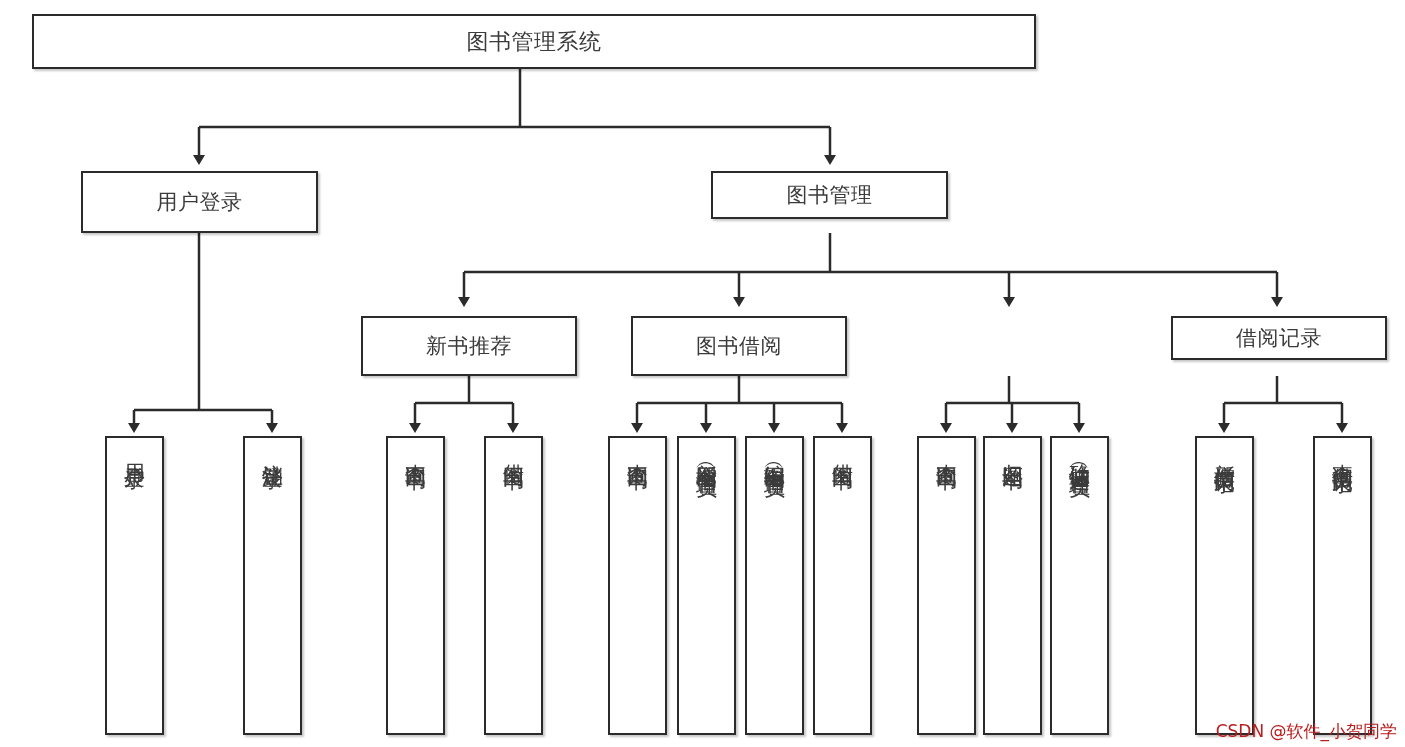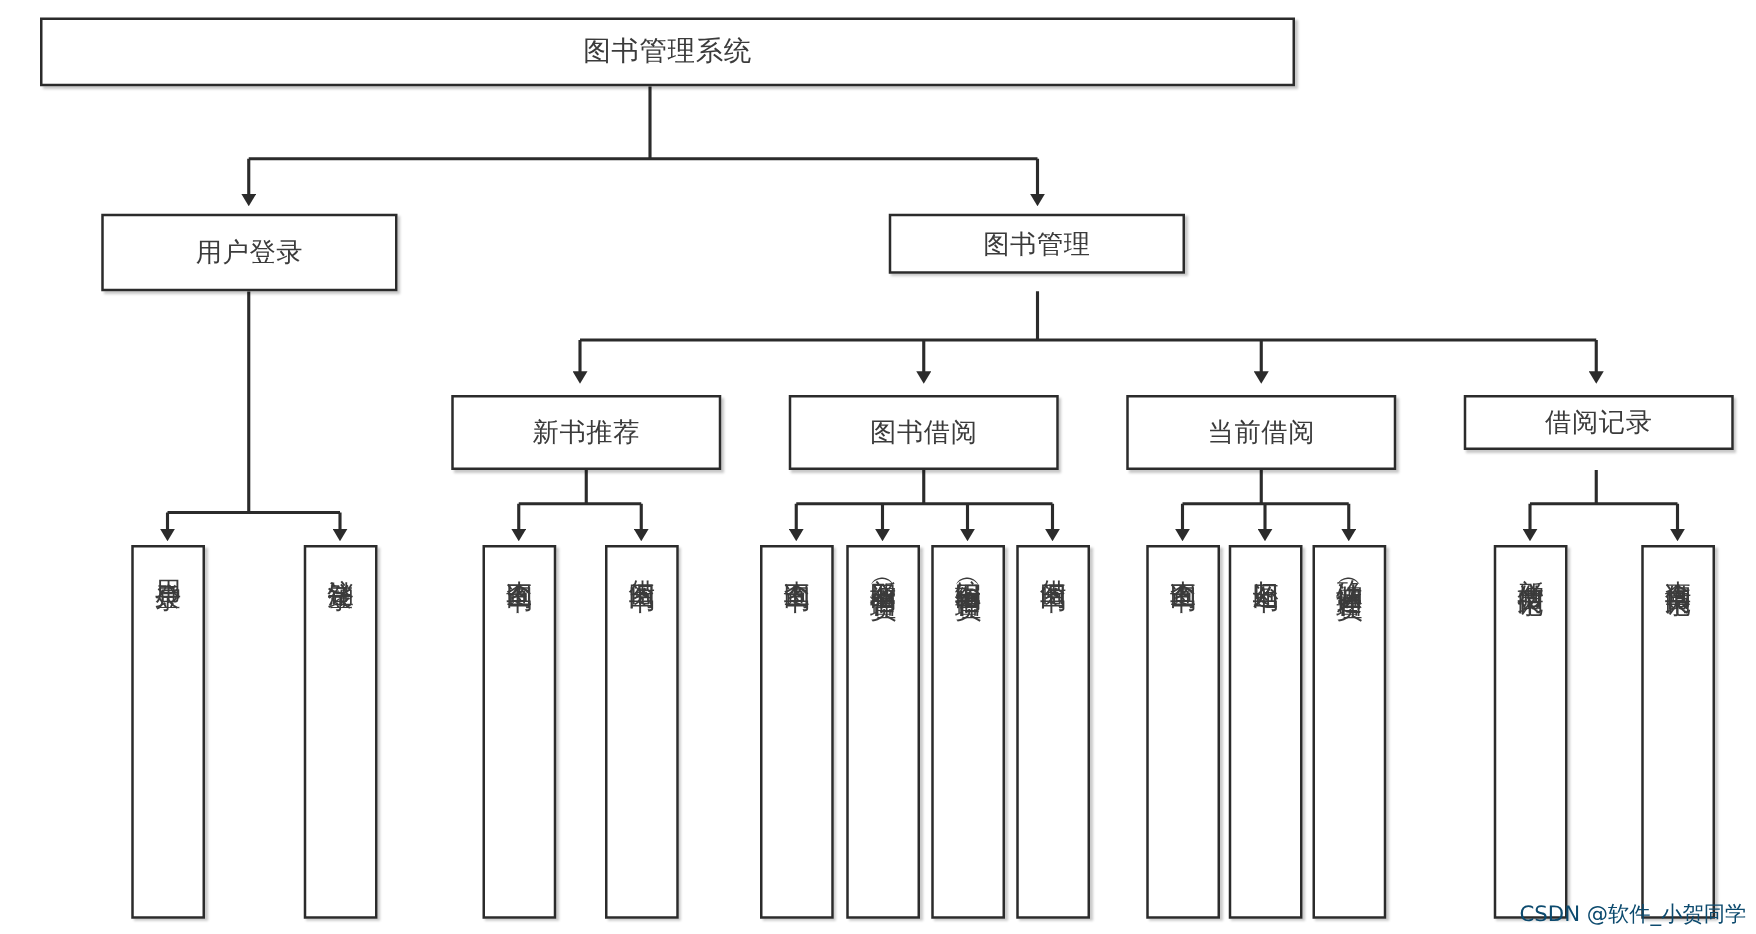--- a/index.html
+++ b/index.html
@@ -59,21 +59,21 @@
     font-size: 21px;
     line-height: 1.15;
     letter-spacing: 2px;
     white-space: nowrap;
   }
   .watermark {
     position: absolute;
     right: 8px;
     bottom: 4px;
     font-size: 17px;
-    color: #0c4a6e;
+    color: #b91c1c;
     z-index: 6;
     white-space: nowrap;
     font-family: "DejaVu Sans", "Liberation Sans", sans-serif;
   }
 </style>
 </head>
 <body>
 
 <div id="diagram-root">
 
@@ -137,23 +137,20 @@
   <div class="node horizontal" style="left:711px; top:171px; width:237px; height:48px;">
     <span class="node-label">图书管理</span>
   </div>
 
   <div class="node horizontal" style="left:361px; top:316px; width:216px; height:60px;">
     <span class="node-label">新书推荐</span>
   </div>
   <div class="node horizontal" style="left:631px; top:316px; width:216px; height:60px;">
     <span class="node-label">图书借阅</span>
   </div>
-  <div class="node horizontal" style="left:901px; top:316px; width:216px; height:60px;">
-    <span class="node-label">当前借阅</span>
-  </div>
   <div class="node horizontal" style="left:1171px; top:316px; width:216px; height:44px;">
     <span class="node-label">借阅记录</span>
   </div>
 
   <div class="node vertical" style="left:105px; top:436px; width:59px; height:299px;">
     <span class="node-label">用户登录</span>
   </div>
   <div class="node vertical" style="left:243px; top:436px; width:59px; height:299px;">
     <span class="node-label">注销登录</span>
   </div>

